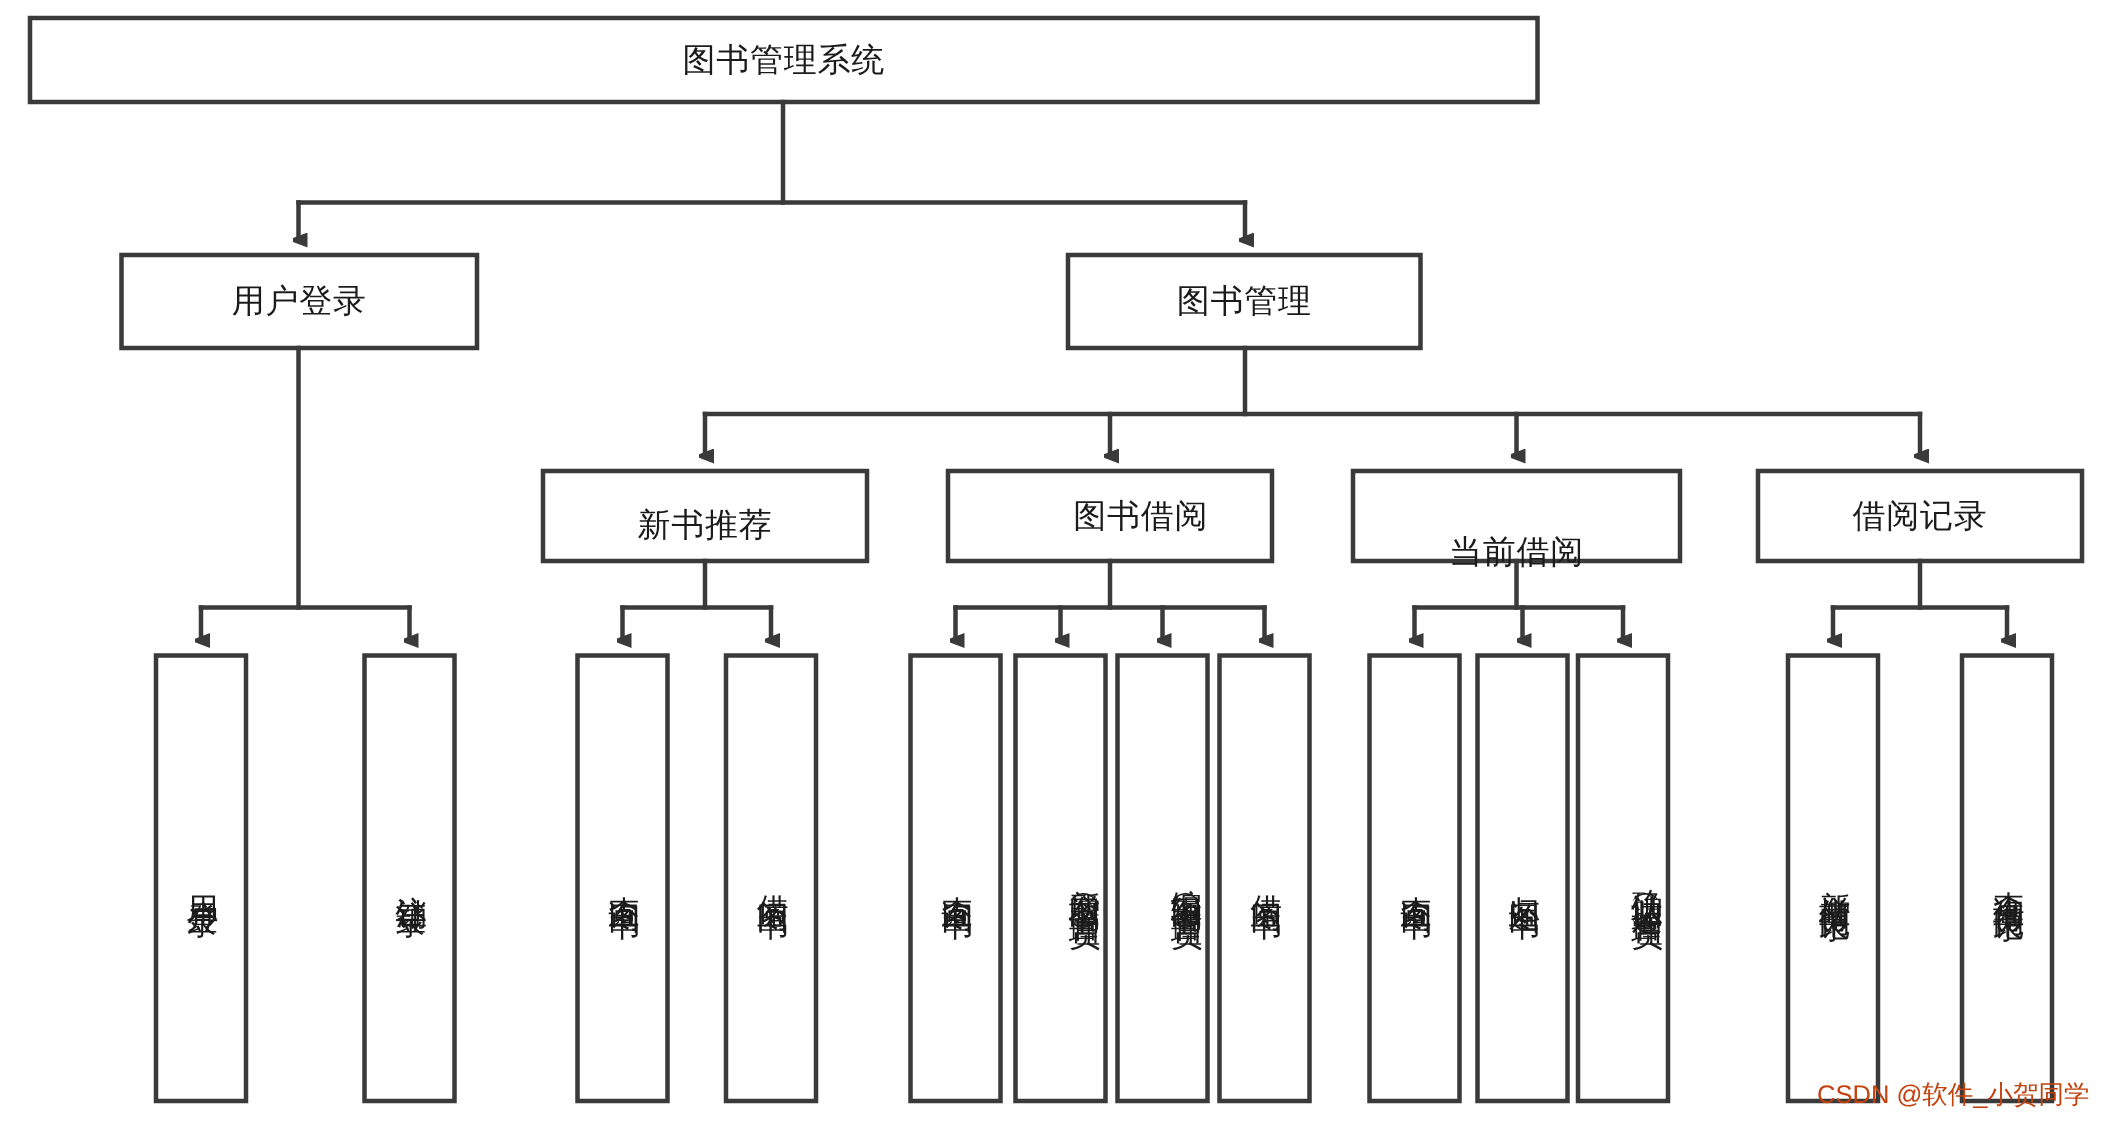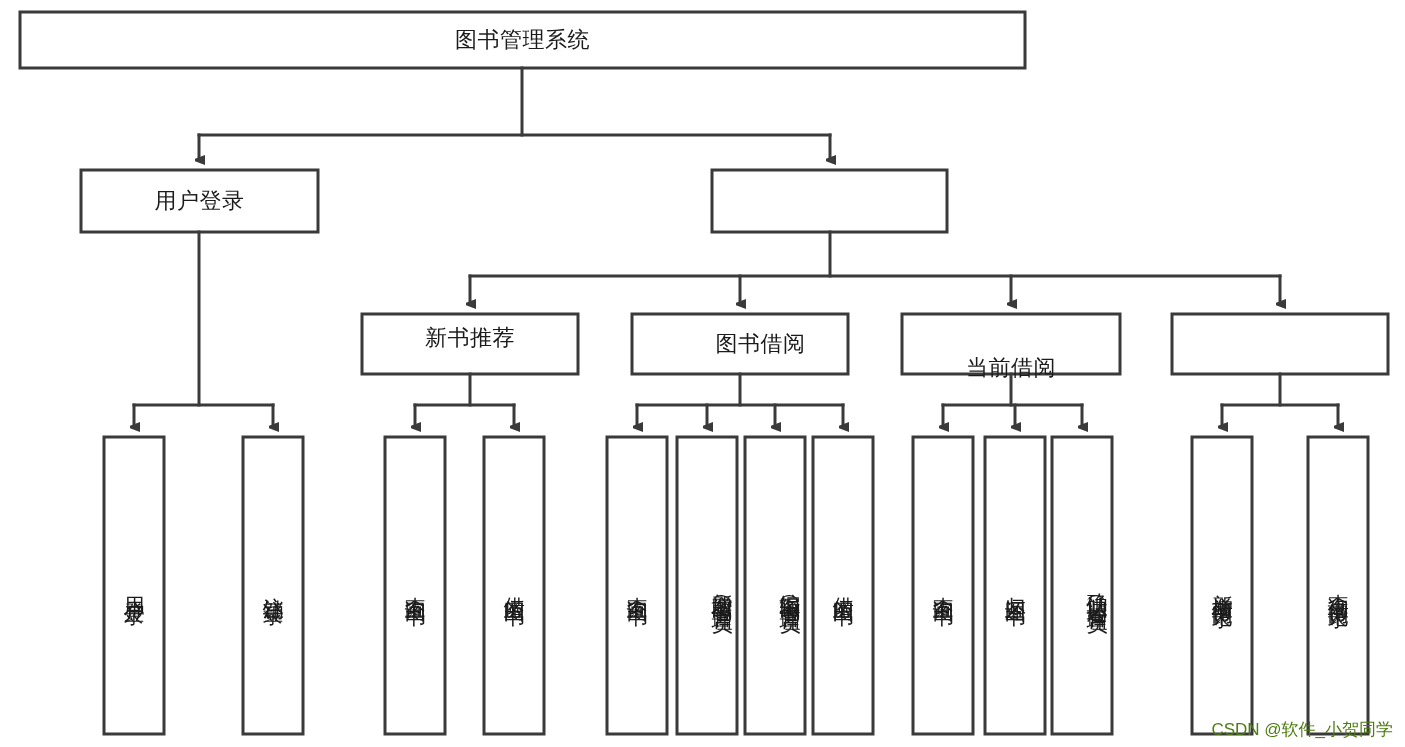--- a/index.html
+++ b/index.html
@@ -60,21 +60,21 @@
     text-orientation: upright;
     font-size: 21px;
     line-height: 1.45;
     letter-spacing: 3px;
   }
   .watermark {
     position: absolute;
     right: 12px;
     bottom: 6px;
     font-size: 17px;
-    color: #4d7c0f;
+    color: #c2410c;
     font-family: "Liberation Sans", "DejaVu Sans", sans-serif;
     white-space: nowrap;
     pointer-events: none;
   }
 </style>
 </head>
 <body>
 
 <div id="diagram-root">
 
@@ -156,24 +156,26 @@
       <path class="connector" d="M 1280 374 L 1280 405"></path>
       <path class="connector" d="M 1222 405 L 1338 405"></path>
       <path class="connector" d="M 1222 405 L 1222 427" marker-end="url(#arrowhead)"></path>
       <path class="connector" d="M 1338 405 L 1338 427" marker-end="url(#arrowhead)"></path>
     </g>
   </svg>
 
   <div class="node-label horiz" style="left:20px; top:12px; width:1005px; height:56px;">图书管理系统</div>
 
   <div class="node-label horiz" style="left:81px; top:170px; width:237px; height:62px;">用户登录</div>
+  <div class="node-label horiz" style="left:712px; top:170px; width:235px; height:62px;">图书管理</div>
 
-  <div class="node-label horiz" style="left:362px; top:308px; width:216px; height:60px;">新书推荐</div>
+  <div class="node-label horiz" style="left:362px; top:320px; width:216px; height:60px;">新书推荐</div>
   <div class="node-label horiz" style="left:632px; top:314px; width:257px; height:60px;">图书借阅</div>
   <div class="node-label horiz" style="left:902px; top:314px; width:218px; height:60px;margin-top:24px;">当前借阅</div>
+  <div class="node-label horiz" style="left:1172px; top:314px; width:216px; height:60px;">借阅记录</div>
 
   <div class="node-label vert" style="left:104px; top:437px; width:60px; height:297px;">用户登录</div>
   <div class="node-label vert" style="left:243px; top:437px; width:60px; height:297px;">注销登录</div>
 
   <div class="node-label vert" style="left:385px; top:437px; width:60px; height:297px;">查询图书</div>
   <div class="node-label vert" style="left:484px; top:437px; width:60px; height:297px;">借阅图书</div>
 
   <div class="node-label vert" style="left:607px; top:437px; width:60px; height:297px;">查询图书</div>
   <div class="node-label vert" style="left:677px; top:437px; width:60px; height:297px; align-items:flex-start; padding-top:8px; box-sizing:border-box;">新增图书（管理员）</div>
   <div class="node-label vert" style="left:745px; top:437px; width:60px; height:297px; align-items:flex-start; padding-top:8px; box-sizing:border-box;">编辑图书（管理员）</div>

